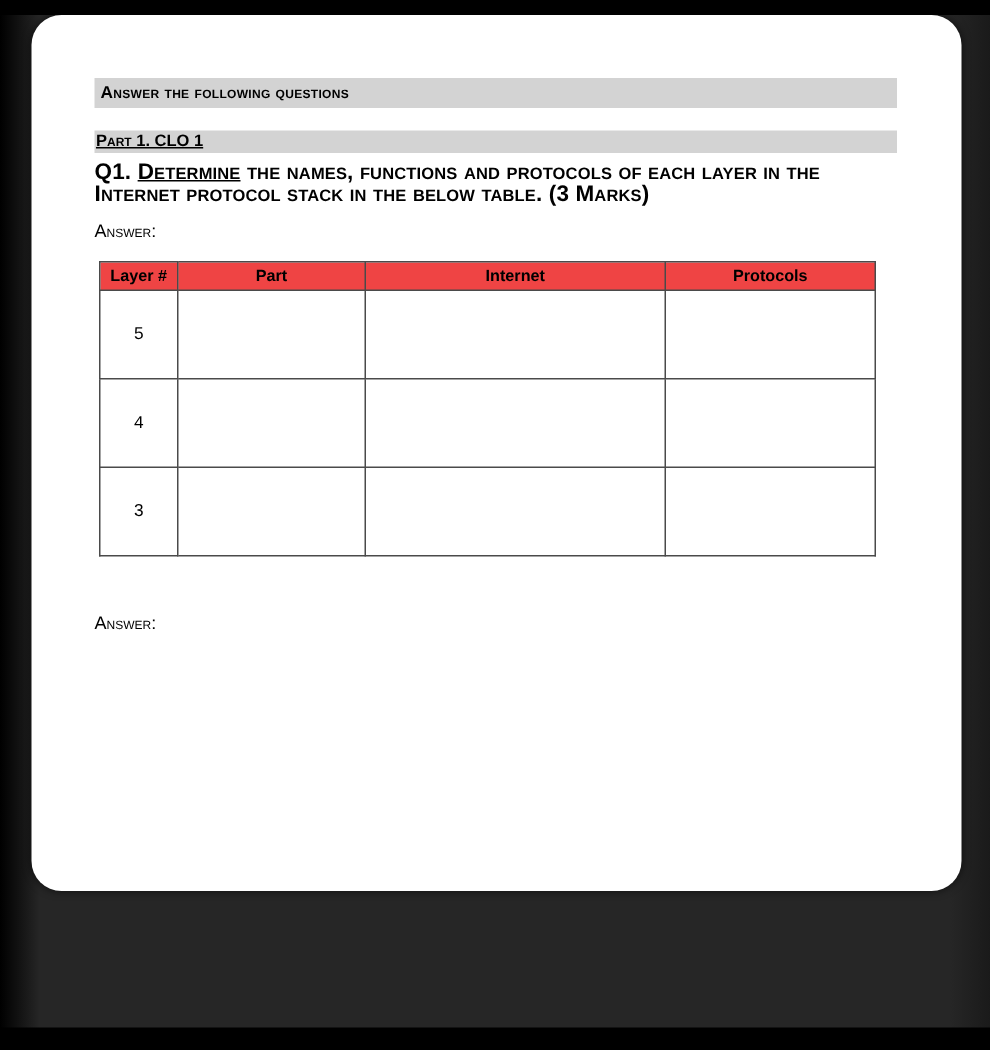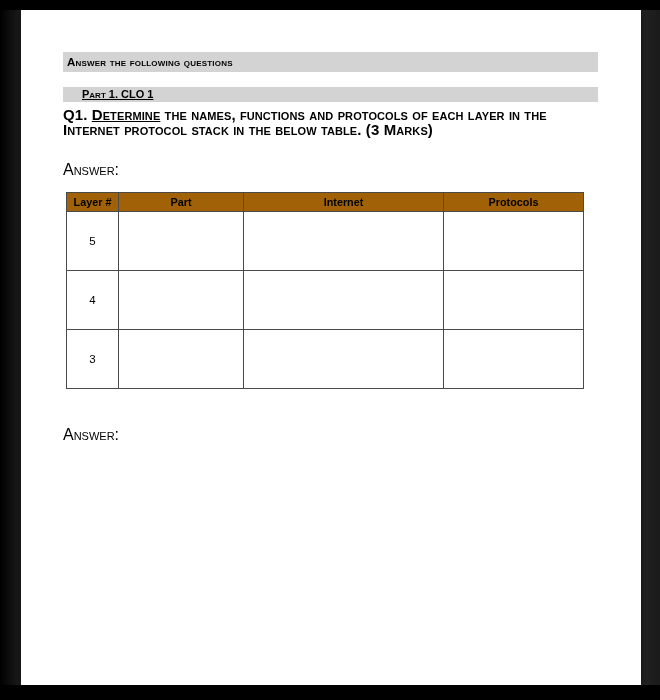--- a/index.html
+++ b/index.html
@@ -17,68 +17,69 @@
   }
   .top-bar {
     position: absolute; left: 0; top: 0; width: 660px; height: 10px; background: #000;
   }
   .bottom-bar {
     position: absolute; left: 0; bottom: 0; width: 660px; height: 15px; background: #000;
   }
   .page {
     position: absolute;
     left: 21px; top: 10px;
-    width: 620px; height: 675px;
+    width: 620px; height: 584px;
     background: #ffffff;
     box-shadow: 0 0 6px rgba(0,0,0,0.6);
     padding: 42px 43px 0 42px;
+    border-radius: 20px;
   }
   .sc { font-variant: small-caps; }
   .section-header {
     background: #d3d3d3;
     height: 20px;
     line-height: 20px;
     padding-left: 4px;
     font-size: 11.5px;
     font-weight: bold;
     letter-spacing: 0.2px;
   }
   .part-heading-bar {
     margin-top: 15px;
     background: #d3d3d3;
     height: 15px;
     line-height: 15px;
-    padding-left: 19px;
+    padding-left: 1px;
     font-size: 11px;
     font-weight: bold;
   }
   .underline { text-decoration: underline; }
   .question {
     margin-top: 5px;
     font-size: 15px;
     font-weight: bold;
     line-height: 15px;
     letter-spacing: 0.1px;
   }
   .answer-label {
-    margin-top: 24px;
-    font-size: 16px;
+    margin-top: 10px;
+    font-size: 12px;
     font-weight: normal;
   }
   table.layers {
     margin-top: 13px;
     margin-left: 3px;
     border-collapse: collapse;
   }
   table.layers th, table.layers td {
     border: 1px solid #4a4a4a;
     font-size: 10.8px;
   }
   table.layers th {
-    background: #a16207;
+    background: #ef4444;
     height: 19px;
     font-weight: bold;
     text-align: center;
     vertical-align: middle;
   }
   table.layers td {
     height: 59px;
     vertical-align: middle;
   }
   table.layers td.layer-num {

